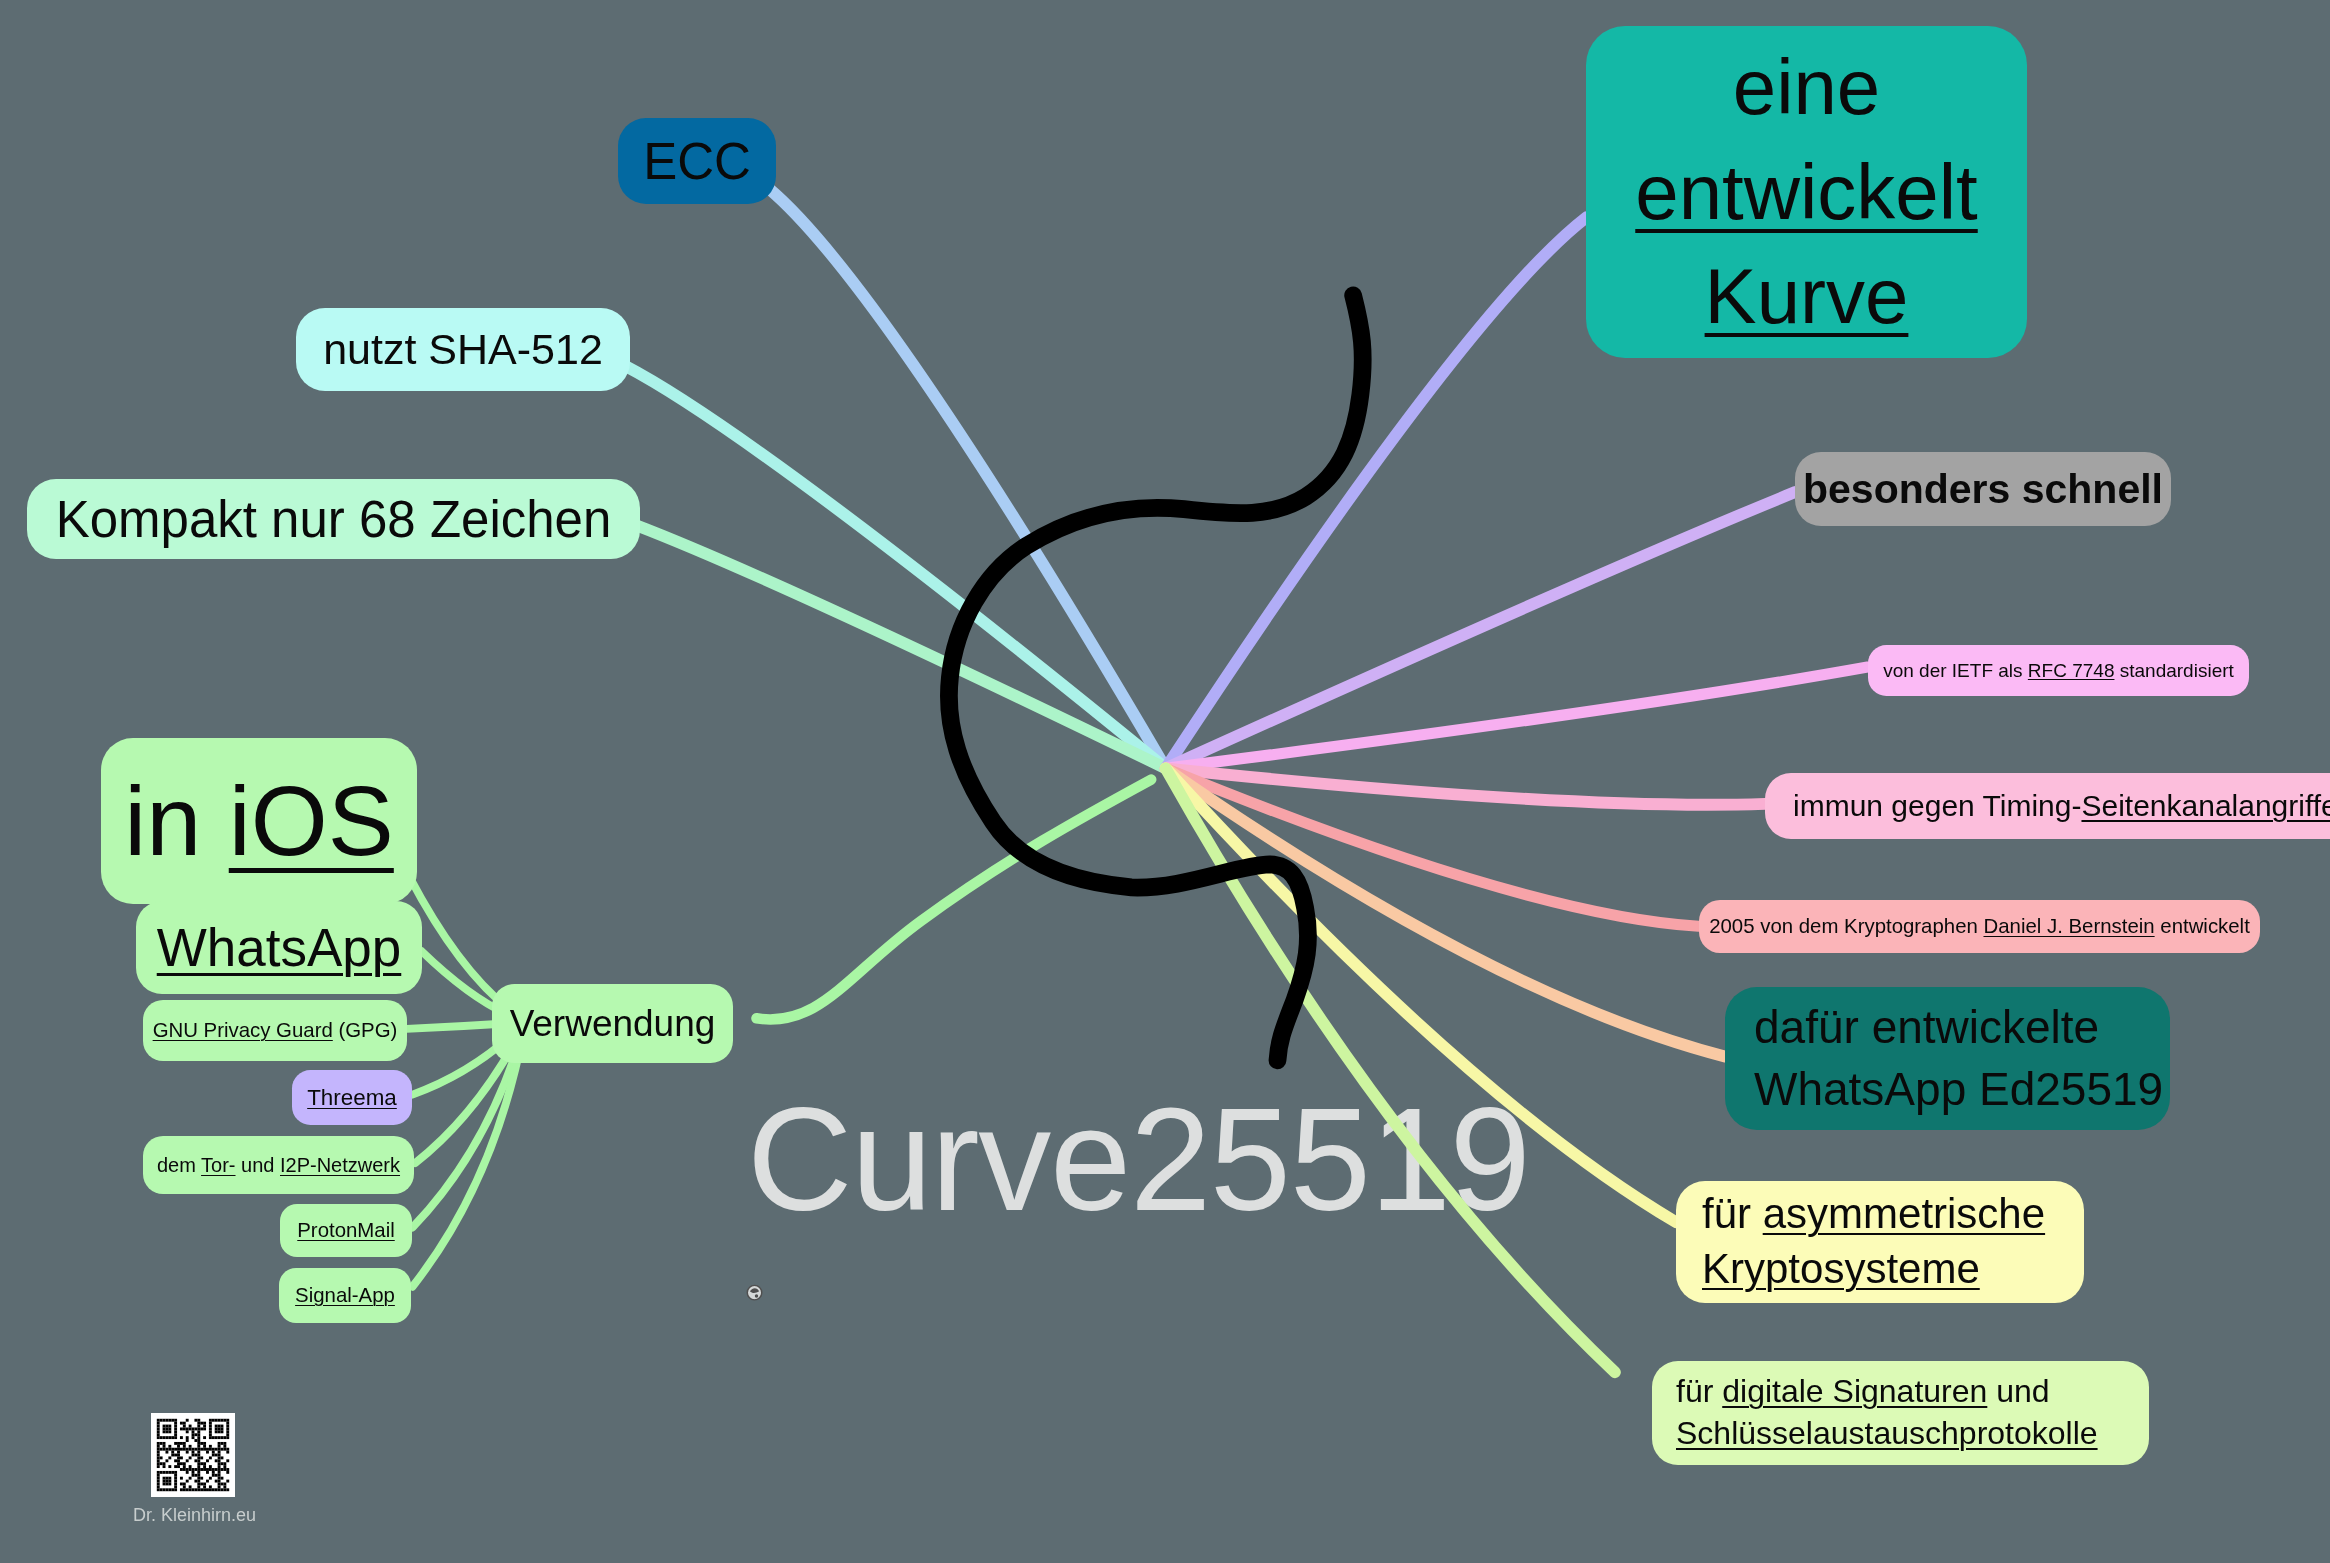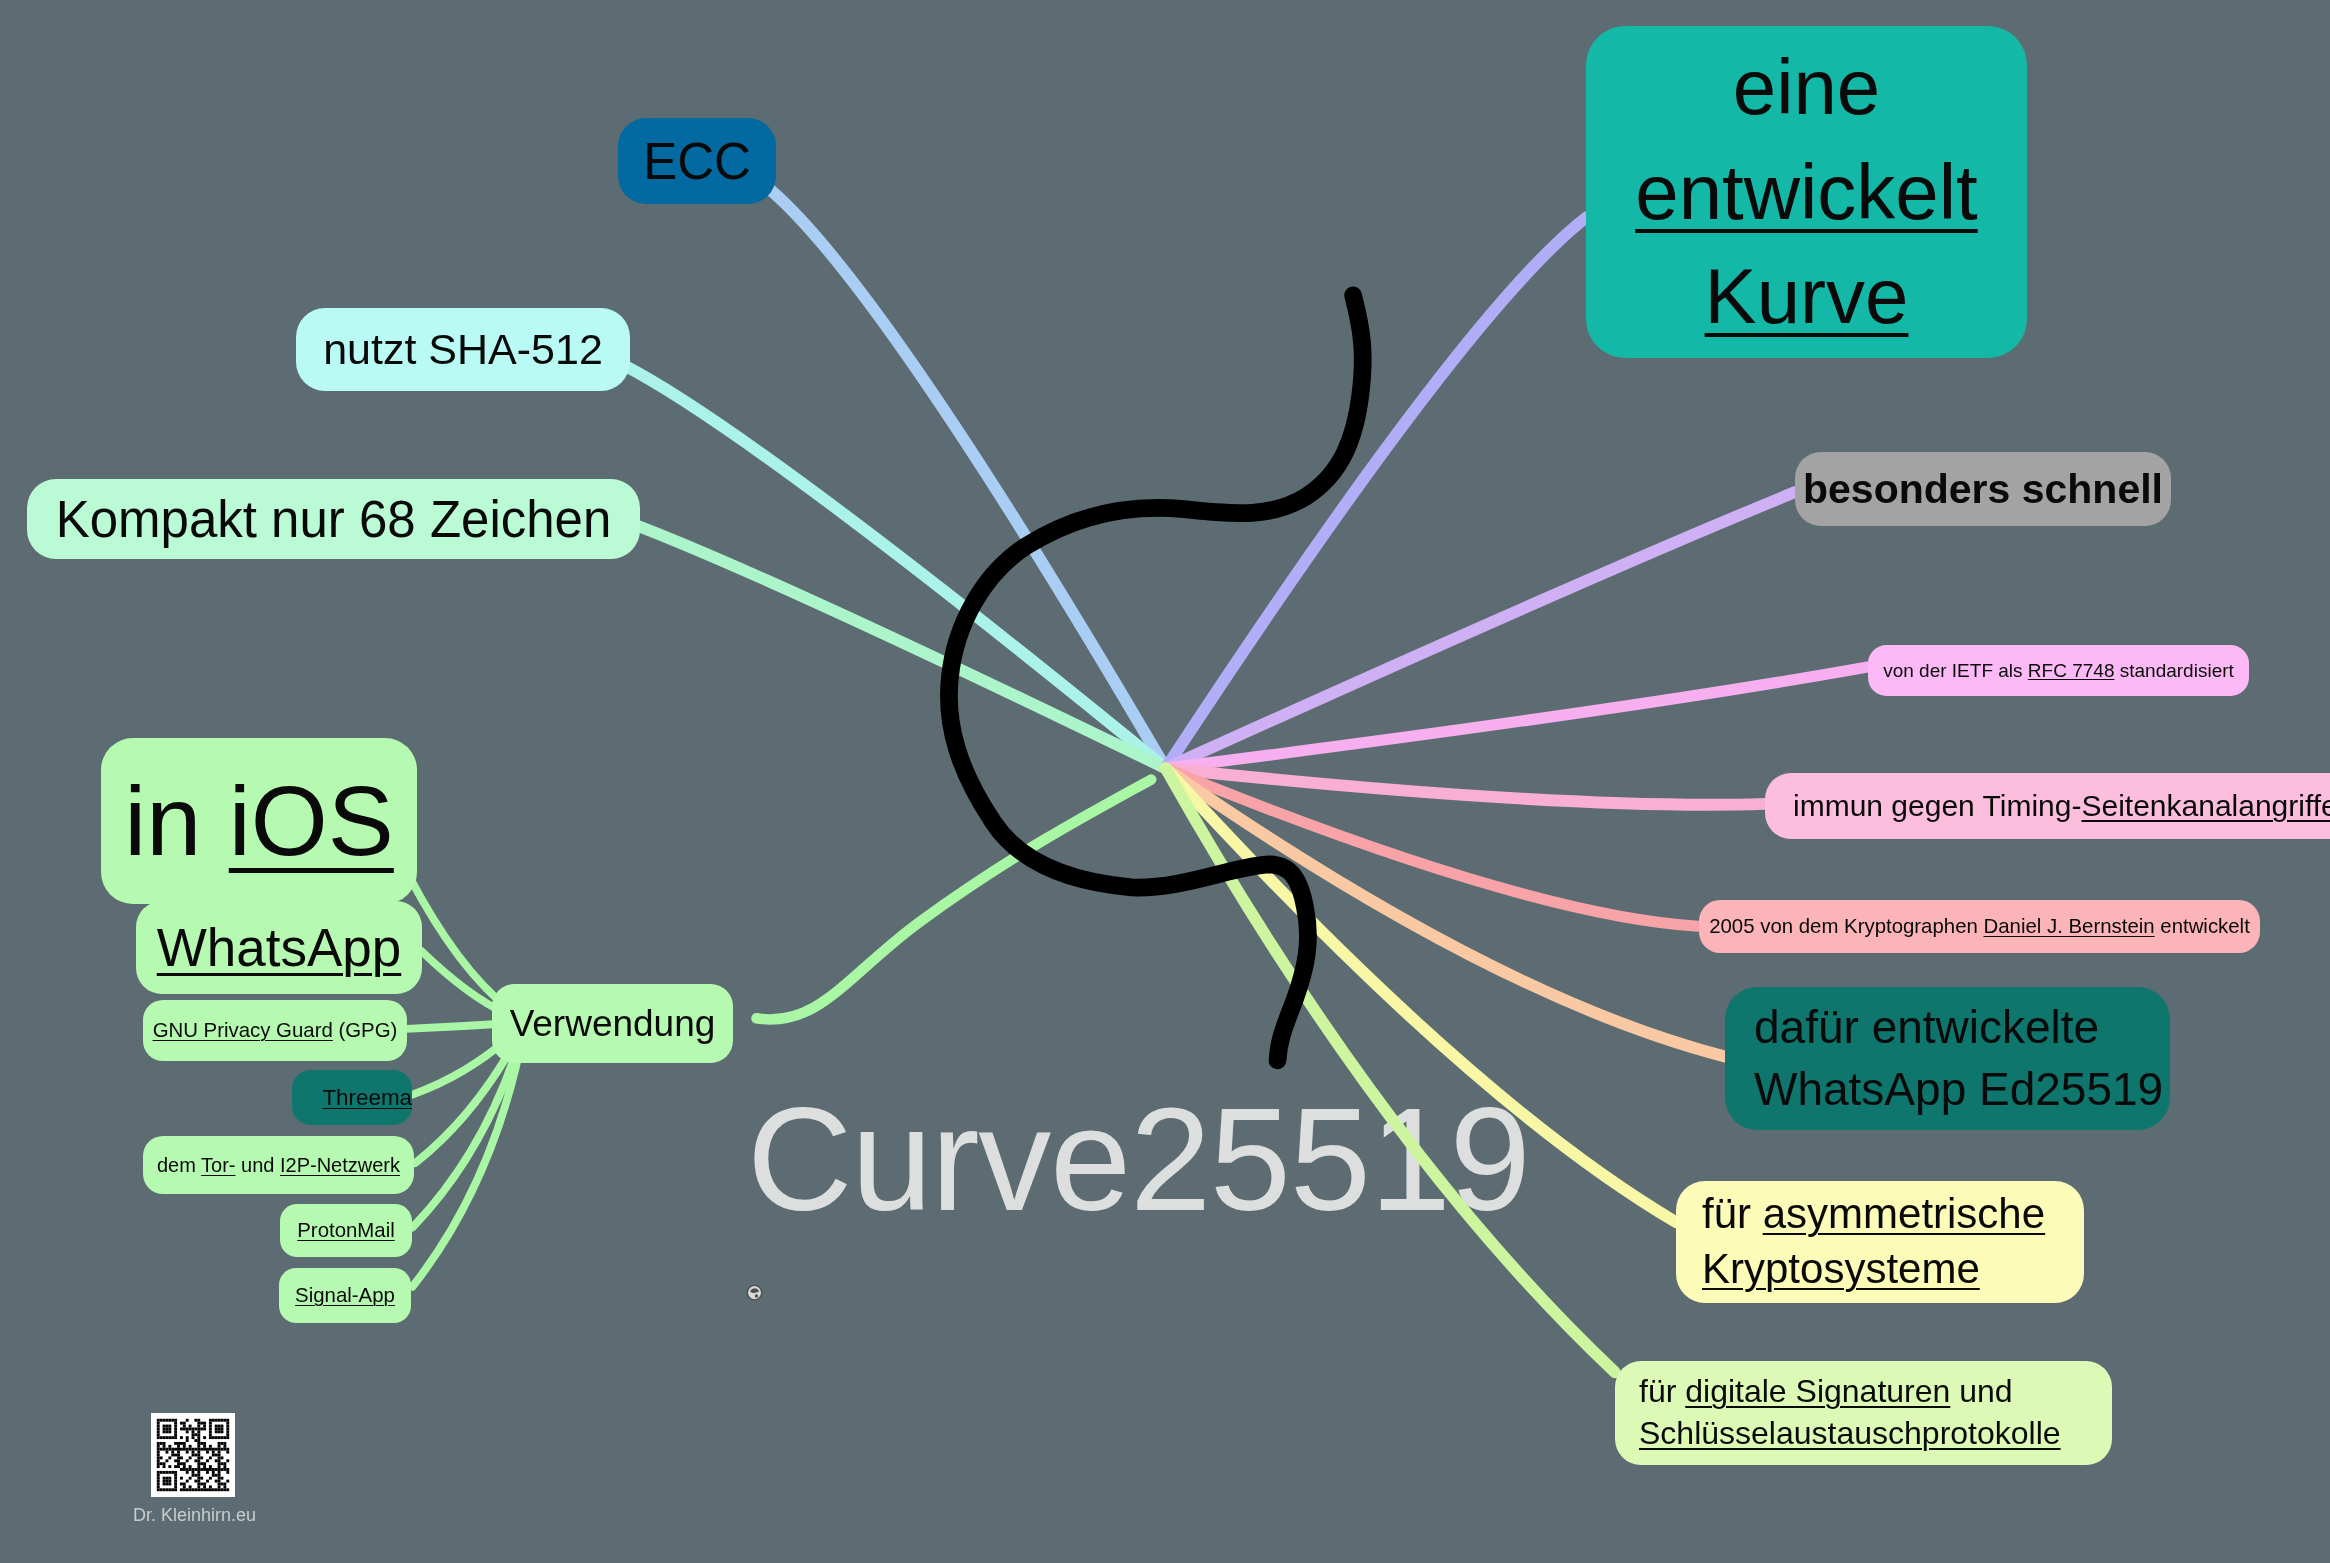--- a/index.html
+++ b/index.html
@@ -121,21 +121,21 @@
     </div>
   <div class="node n-ios" style="background: rgb(182, 249, 176);">
       <span class="line"><span>in </span><span class="u">iOS</span></span>
     </div>
   <div class="node n-whatsapp" style="background: rgb(182, 249, 176);">
       <span class="line"><span class="u">WhatsApp</span></span>
     </div>
   <div class="node n-gpg" style="background: rgb(182, 249, 176);">
       <span class="line"><span class="u">GNU Privacy Guard</span><span> (GPG)</span></span>
     </div>
-  <div class="node n-threema" style="background: #0f766e; align-items: flex-end;">
+  <div class="node n-threema" style="background: #c4b5fd;">
       <span class="line"><span class="u">Threema</span></span>
     </div>
   <div class="node n-tor" style="background: rgb(182, 249, 176);">
       <span class="line"><span>dem </span><span class="u">Tor-</span><span> und </span><span class="u">I2P-Netzwerk</span></span>
     </div>
   <div class="node n-protonmail" style="background: rgb(182, 249, 176);">
       <span class="line"><span class="u">ProtonMail</span></span>
     </div>
   <div class="node n-signal" style="background: rgb(182, 249, 176);">
       <span class="line"><span class="u">Signal-App</span></span>
@@ -161,21 +161,21 @@
       <span class="line"><span>2005 von dem Kryptographen </span><span class="u">Daniel J. Bernstein</span><span> entwickelt</span></span>
     </div>
   <div class="node n-ed25519" style="background: #0f766e;">
       <span class="line"><span>dafür entwickelte</span></span>
       <span class="line"><span>WhatsApp Ed25519</span></span>
     </div>
   <div class="node n-asym" style="background: rgb(252, 252, 184);">
       <span class="line"><span>für </span><span class="u">asymmetrische</span></span>
       <span class="line"><span class="u">Kryptosysteme</span></span>
     </div>
-  <div class="node n-digitale" style="background: rgb(220, 250, 182);">
+  <div class="node n-digitale" style="background: rgb(220, 250, 182); margin-left: 37px;">
       <span class="line"><span>für </span><span class="u">digitale Signaturen</span><span> und</span></span>
       <span class="line"><span class="u">Schlüsselaustauschprotokolle</span></span>
     </div>
 
   <svg id="qr" width="84" height="84" viewBox="0 0 29 29">
     <rect width="29" height="29" fill="#ffffff"></rect>
     <g id="qr-modules" fill="#000000">
         <rect x="2" y="2" width="1" height="1"></rect>
         <rect x="3" y="2" width="1" height="1"></rect>
         <rect x="4" y="2" width="1" height="1"></rect>

